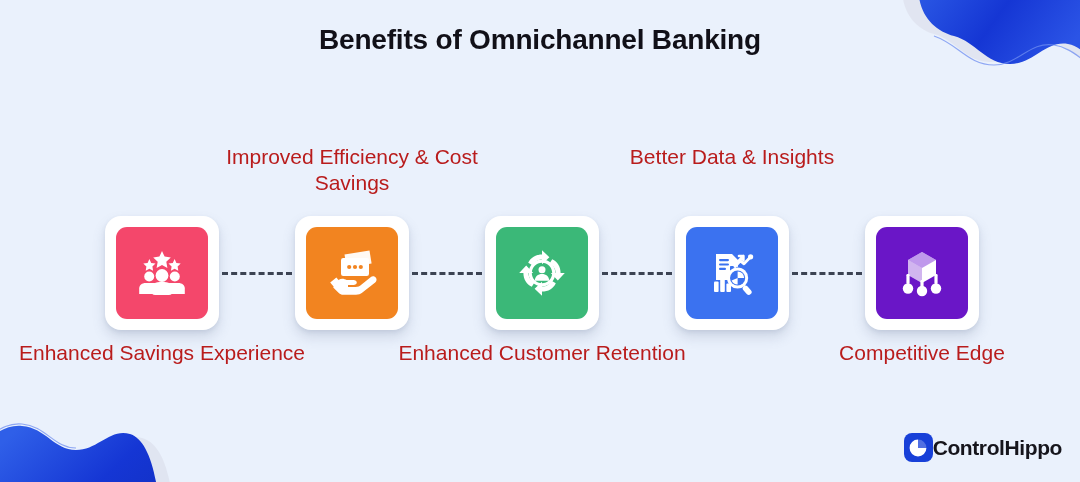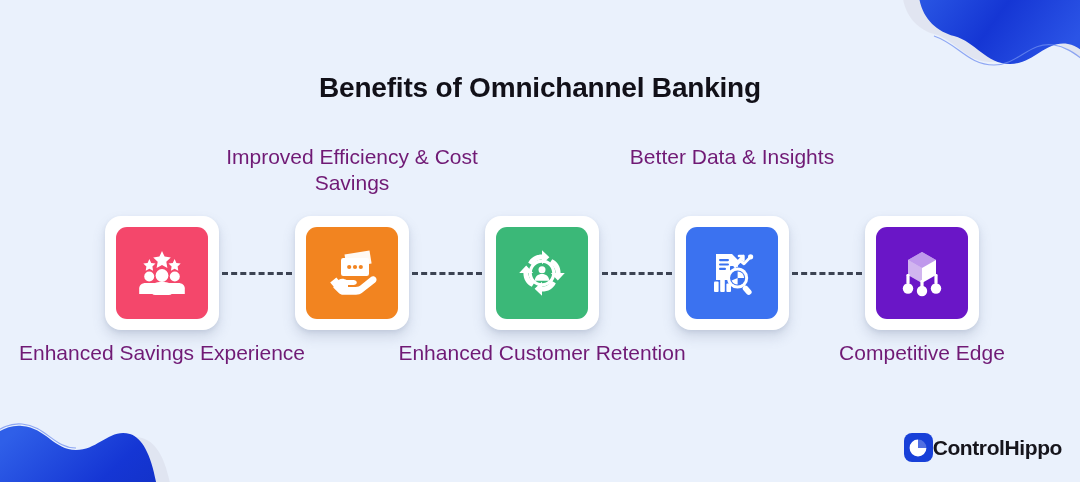--- a/index.html
+++ b/index.html
@@ -34,21 +34,20 @@
   .title {
     position: absolute;
     top: 24px;
     left: 0;
     width: 1080px;
     text-align: center;
     font-size: 28px;
     font-weight: 700;
     letter-spacing: -0.2px;
     color: #111018;
-    margin-top: 48px;
   }
 
   
   .chain {
     position: absolute;
     top: 216px;
     left: 0;
     width: 1080px;
     height: 114px;
   }
@@ -92,21 +91,21 @@
     border-top: 3px dashed #3c4352;
   }
 
   
   .caption {
     position: absolute;
     width: 300px;
     text-align: center;
     font-size: 21px;
     line-height: 26px;
-    color: #701a75;
+    color: #b91c1c;
     font-weight: 400;
   }
   .cap-below { top: 340px; }
   .cap-above { top: 144px; }
 
   
   .logo {
     position: absolute;
     right: 18px;
     bottom: 20px;

